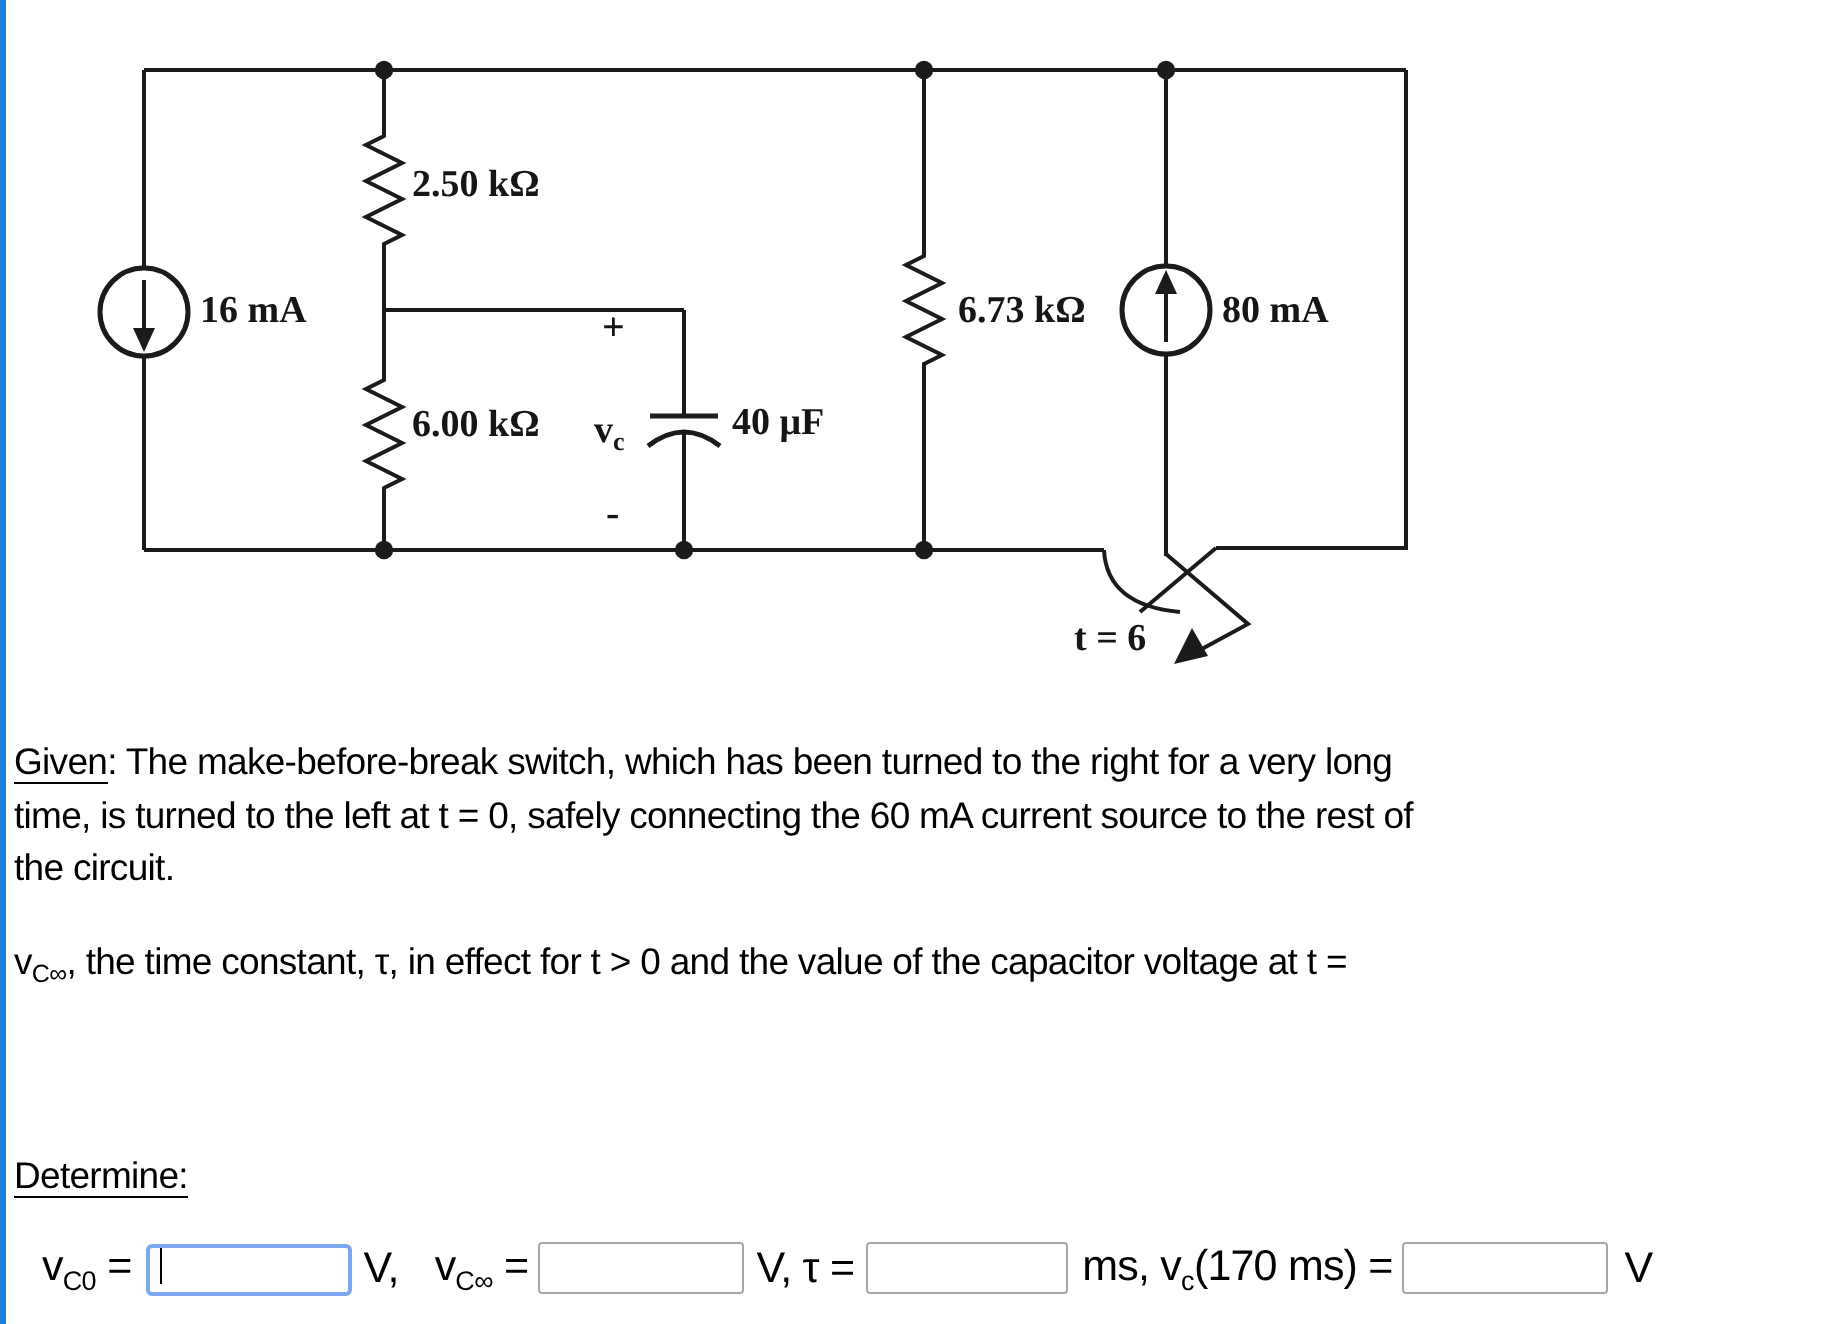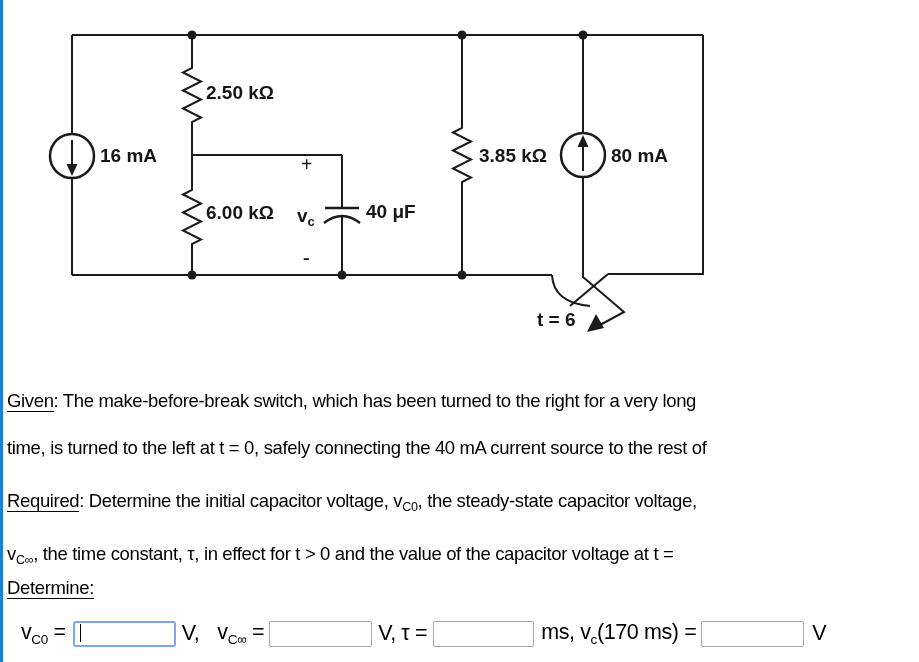--- a/index.html
+++ b/index.html
@@ -5,28 +5,28 @@
   html,body{margin:0;padding:0;}
   body{
     width:919px;height:662px;position:relative;background:#ffffff;
     font-family:"Liberation Sans", sans-serif;color:#000;overflow:hidden;
   }
   .left-accent{position:absolute;left:0;top:0;width:3px;height:662px;}
   
   .circuit{position:absolute;left:0;top:0;width:919px;height:355px;}
   .circuit svg{position:absolute;left:0;top:0;}
   .clabel{
-    position:absolute;font-family:Liberation Sans, sans-serif;font-weight:bold;
+    position:absolute;font-family:Liberation Serif, serif;font-weight:bold;
     font-size:19px;line-height:20px;color:#161616;white-space:nowrap;
   }
   .clabel sub{font-size:13px;vertical-align:-4px;}
   .sign{font-family:"Liberation Serif", serif;font-weight:bold;font-size:20px;}
   
   .para{position:absolute;left:7px;width:905px;font-size:18.5px;letter-spacing:-0.35px;line-height:26.5px;color:#000;}
-  .para .line{white-space:nowrap;margin-top:20px;}
+  .para .line{white-space:nowrap;}
   .u{border-bottom:1.7px solid #000;padding-bottom:0px;}
   sub{font-size:12.5px;letter-spacing:-0.3px;}
   .para sub{vertical-align:-4px;}
   
   .solution-row{
     position:absolute;left:5px;top:620px;display:flex;align-items:center;
     font-size:21.5px;letter-spacing:-0.4px;white-space:nowrap;margin-left:16px;
   }
   .solution-row sub{font-size:13.5px;vertical-align:-5px;}
   .ansbox{
@@ -94,36 +94,36 @@
         <circle cx="192" cy="275" r="4.6"></circle>
         <circle cx="342" cy="275" r="4.6"></circle>
         <circle cx="462" cy="275" r="4.6"></circle>
       </g>
     </g>
   </svg>
 
   <div class="clabel" style="left:206px;top:83px">2.50 kΩ</div>
   <div class="clabel" style="left:100px;top:146px">16 mA</div>
   <div class="clabel" style="left:206px;top:203px">6.00 kΩ</div>
-  <div class="clabel" style="left:479px;top:146px">3.85 kΩ</div>
+  <div class="clabel" style="left:479px;top:146px">6.73 kΩ</div>
   <div class="clabel" style="left:611px;top:146px">80 mA</div>
   <div class="clabel" style="left:366px;top:202px">40 μF</div>
   <div class="clabel" style="left:297px;top:206px"><span>v</span><sub>c</sub></div>
   <div class="clabel sign" style="left:301px;top:154px">+</div>
   <div class="clabel sign" style="left:303px;top:247px">-</div>
   <div class="clabel" style="left:537px;top:310px">t = 6</div>
 </div>
 
 <div class="para" style="top:368px">
   <div class="line"><span class="u">Given</span><span>: The make-before-break switch, which has been turned to the right for a very long</span></div>
-  <div class="line"><span>time, is turned to the left at t = 0, safely connecting the 40 mA current source to the rest of</span></div>
+  <div class="line"><span>time, is turned to the left at t = 0, safely connecting the 60 mA current source to the rest of</span></div>
+  <div class="line"><span>the circuit.</span></div>
 </div>
 
 <div class="para" style="top:468px">
-  <div class="line"><span class="u">Required</span><span>: Determine the initial capacitor voltage, v</span><sub>C0</sub><span>, the steady-state capacitor voltage,</span></div>
   <div class="line"><span>v</span><sub>C∞</sub><span>, the time constant, τ, in effect for t &gt; 0 and the value of the capacitor voltage at t =</span></div>
 </div>
 
 <div class="para" style="top:575px"><span class="u">Determine:</span></div>
 
 <div class="solution-row">
   <span><span>v</span><sub>C0</sub><span> =</span></span>
   <span class="input-wrap m7">
     <input class="ansbox focused" value="" style="">
     <span class="caret"></span>

